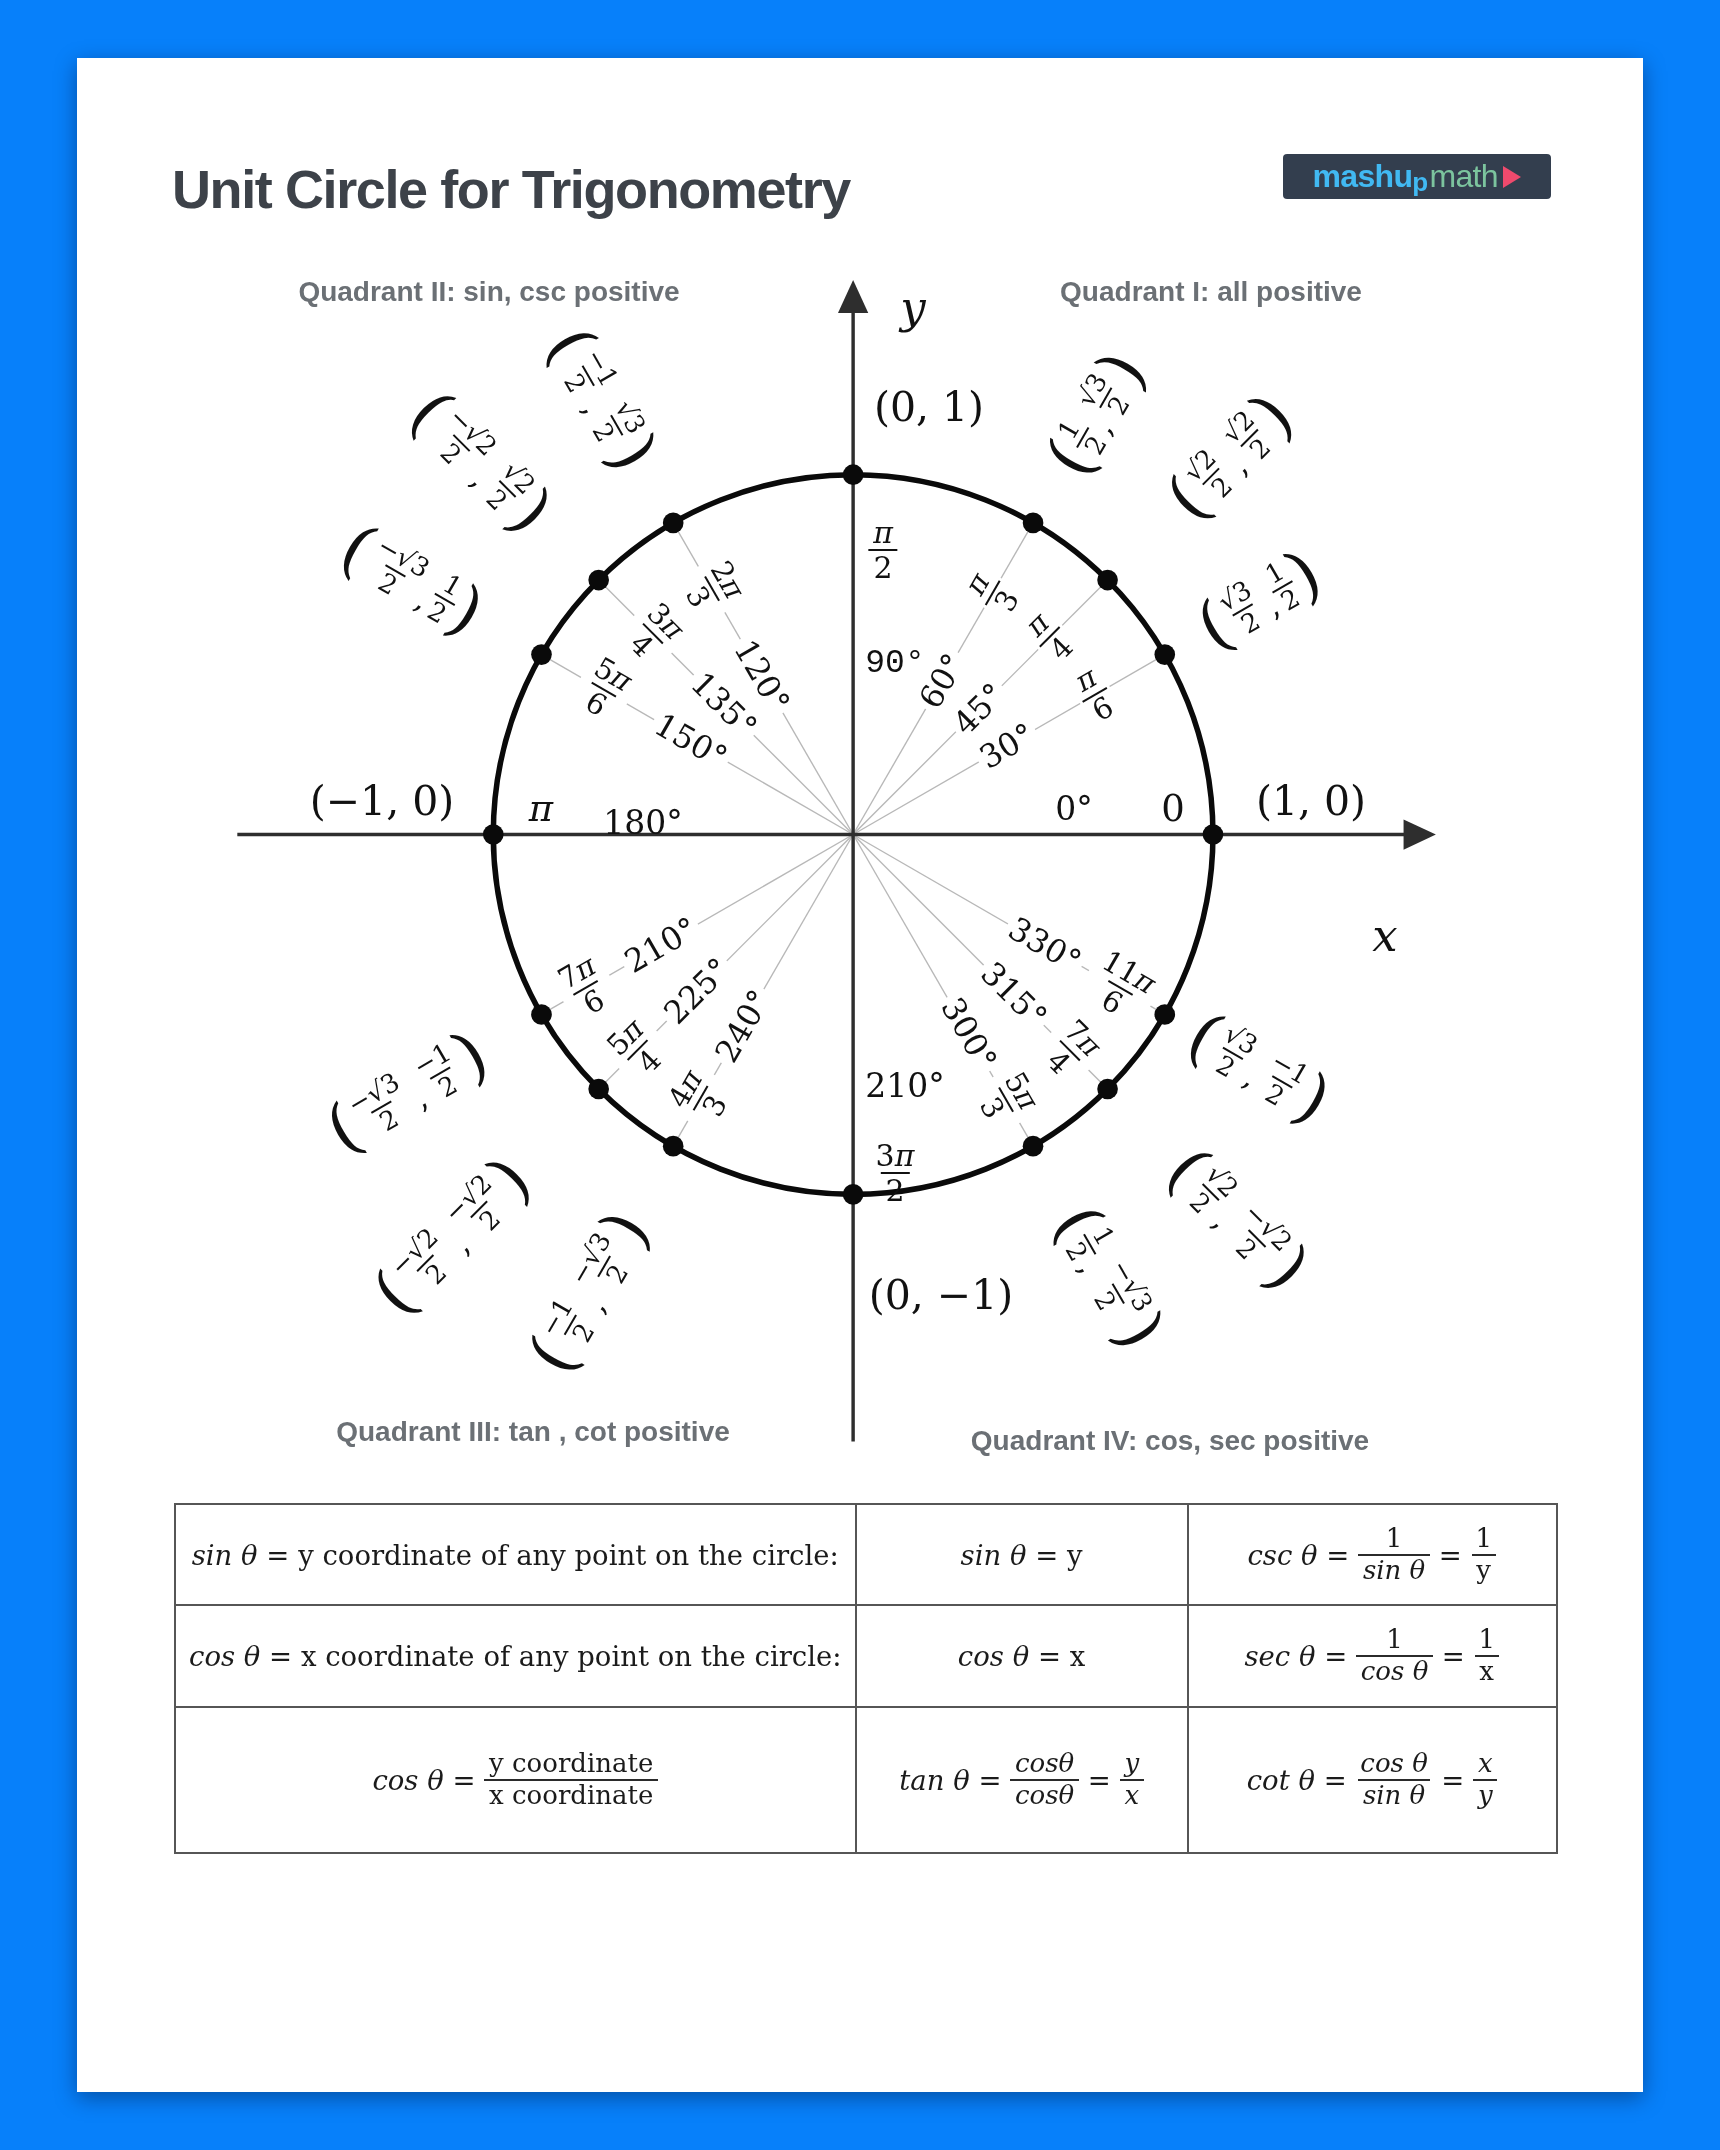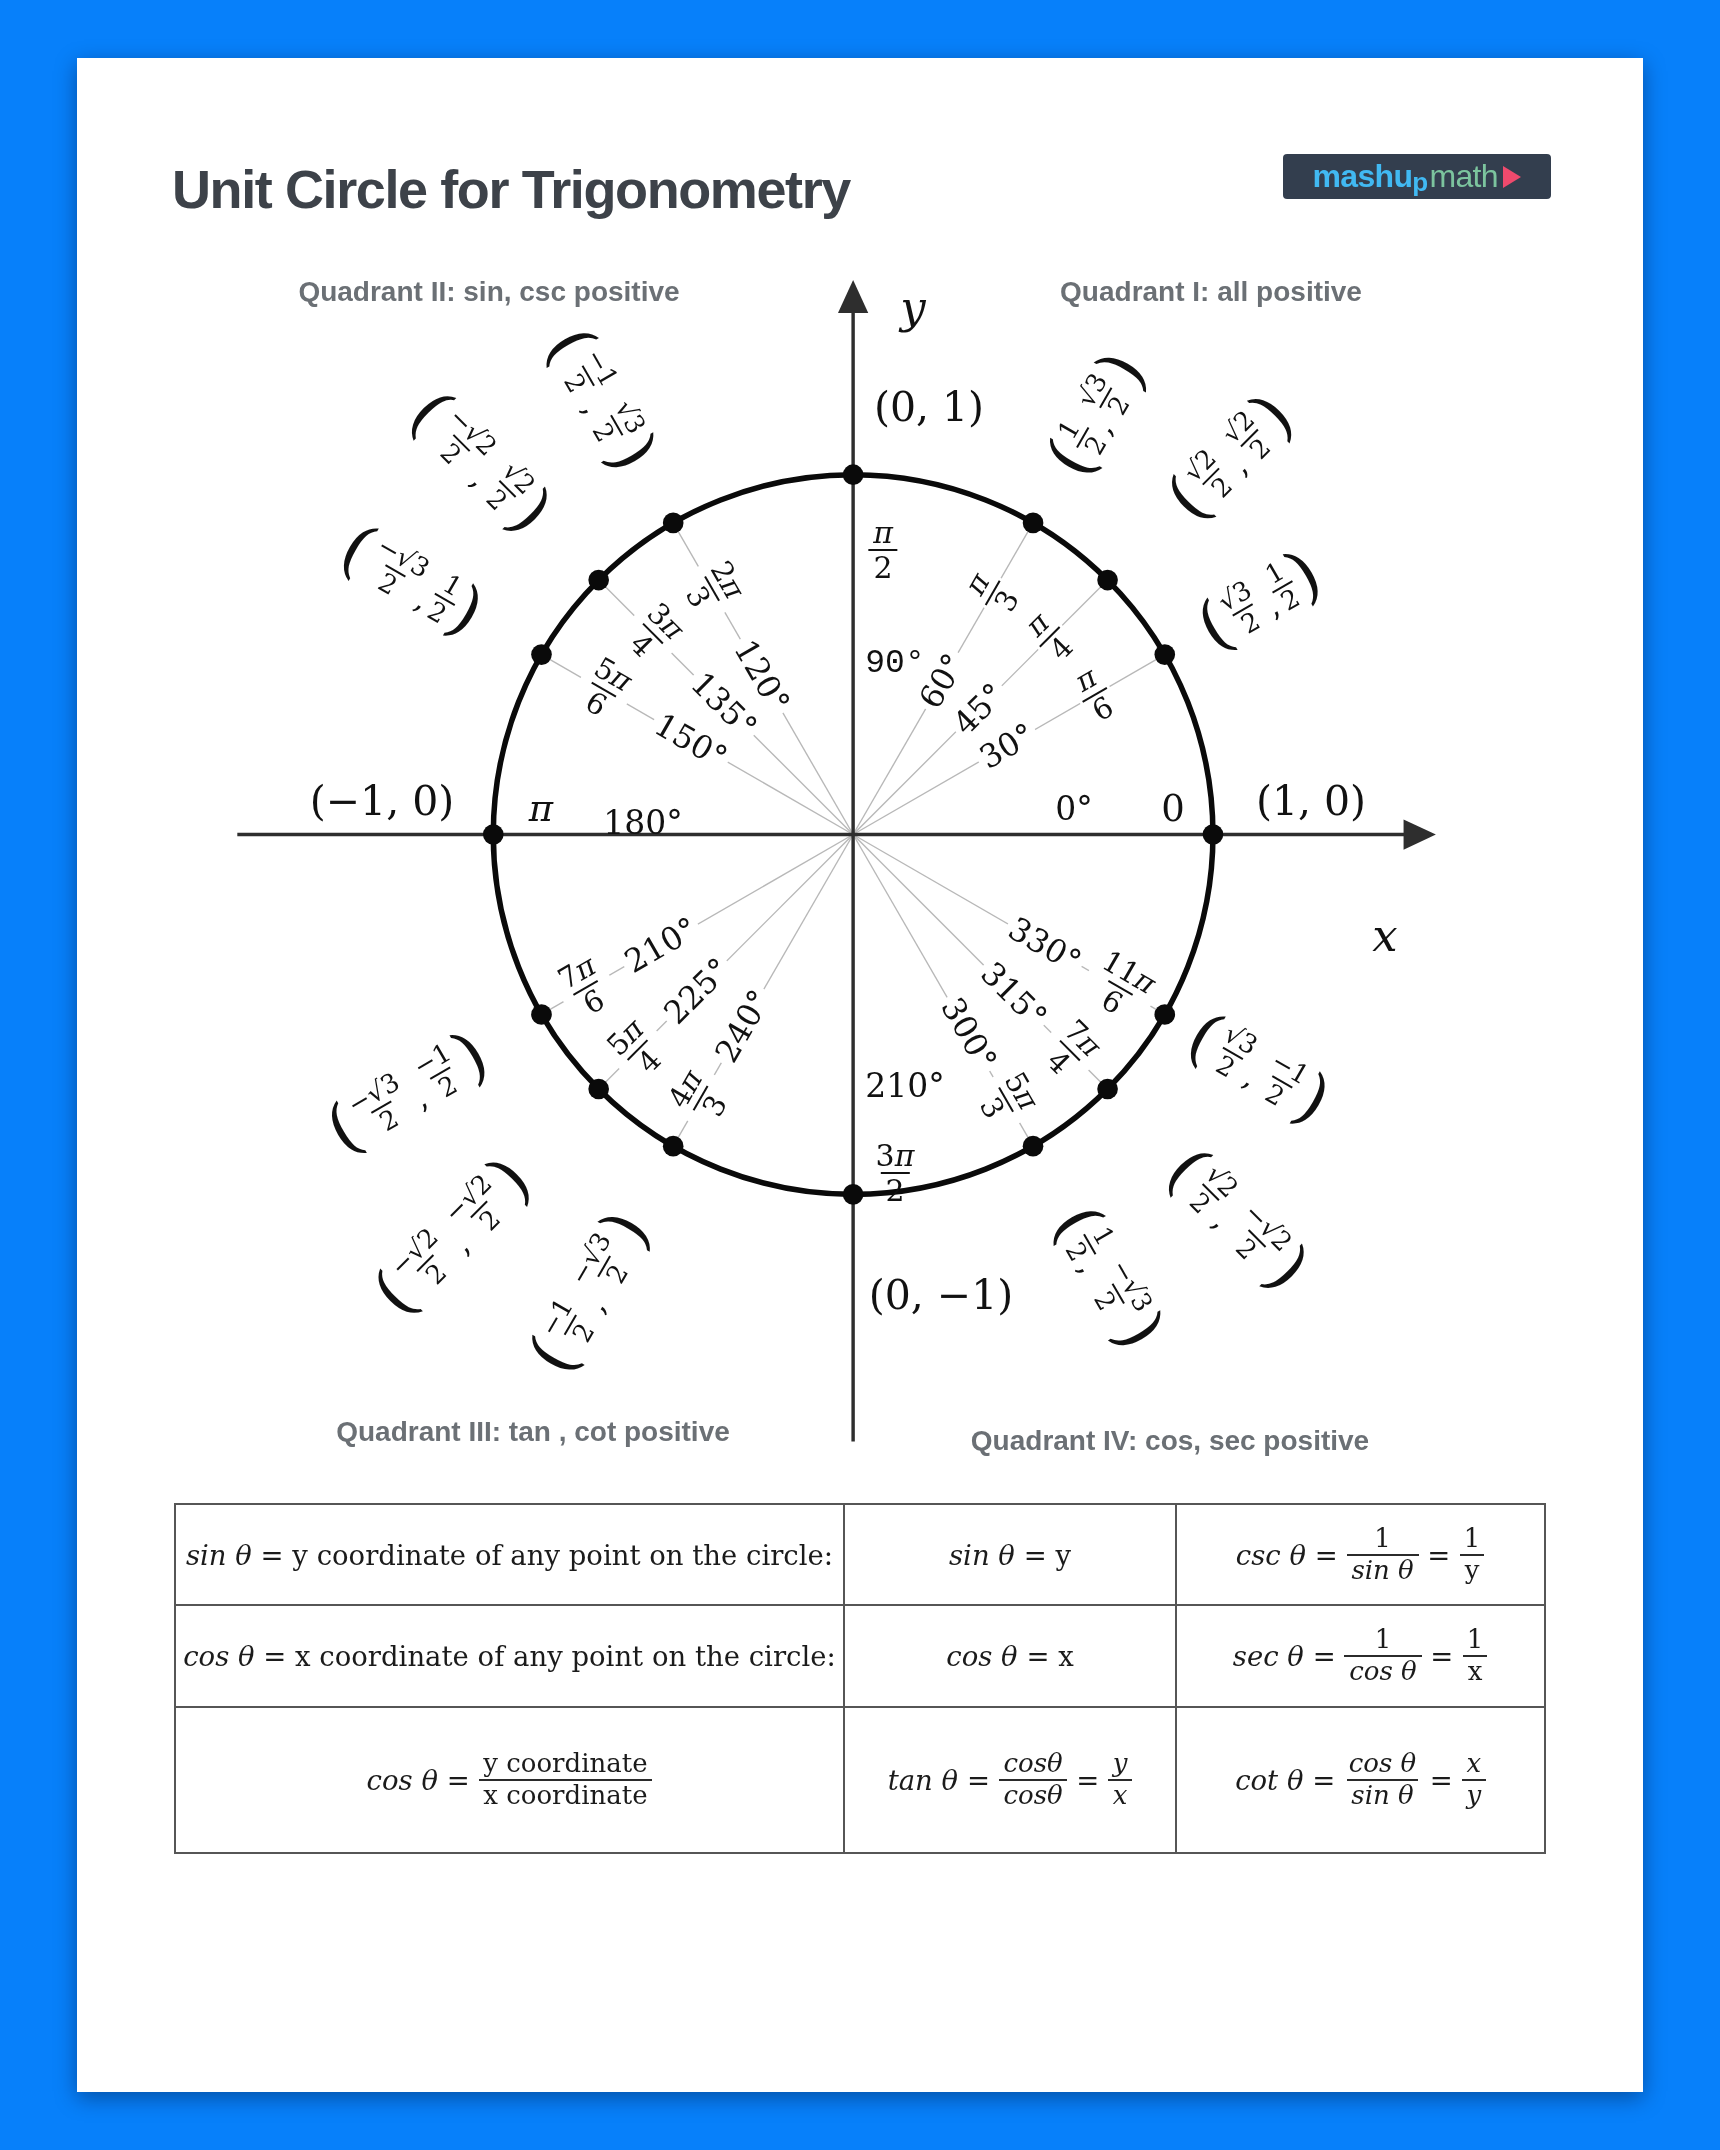--- a/index.html
+++ b/index.html
@@ -67,21 +67,21 @@
   .axis-letter{font-size:45px;font-style:italic;}
   
   .trig-table{
     position:absolute;left:97px;top:1445px;border-collapse:collapse;table-layout:fixed;
     z-index:2;
   }
   .trig-table td{
     border:2.1px solid var(--table_border);
     font-family:"DejaVu Serif","Liberation Serif",serif;
     font-size:27.5px;color:#1b1b1b;text-align:center;vertical-align:middle;
-    padding:2px;
+    padding:13px;
   }
   .trig-table .cellwrap{display:flex;align-items:center;justify-content:center;}
   .trig-table .frac .n,.trig-table .frac .d{font-size:26px;line-height:1.15;}
   .trig-table .frac .d{border-top:2.1px solid #2b2b2b;}
   .trig-table span{white-space:pre;}
   .footer{
     position:absolute;left:0;top:1924px;width:100%;text-align:center;
     font-size:23.4px;color:var(--footer_gray);
   }
   .footer .lnk{text-decoration:underline;cursor:pointer;}

